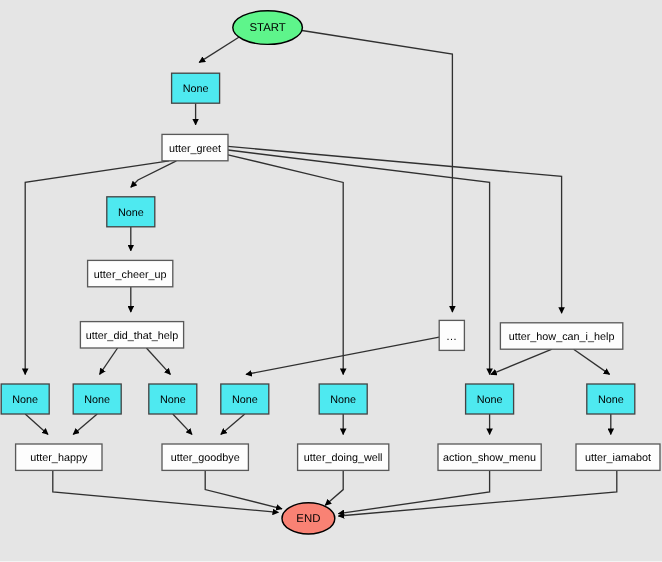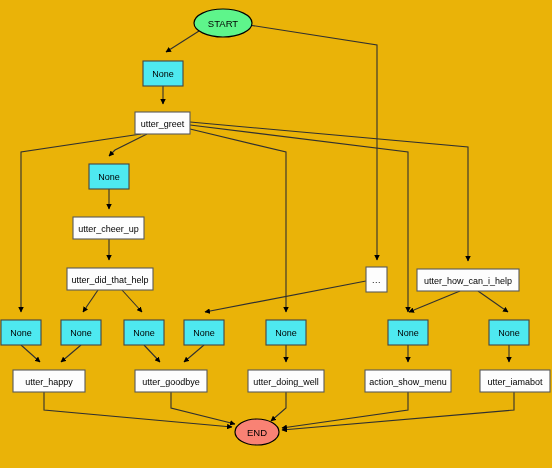--- a/index.html
+++ b/index.html
@@ -10,21 +10,21 @@
   body {
     width: 552px;
     height: 468px;
     font-family: "Liberation Sans", sans-serif;
     overflow: hidden;
   }
   #graph-root {
     position: relative;
     width: 552px;
     height: 468px;
-    background: #eab308;
+    background: #e5e5e5;
   }
   svg#flow {
     display: block;
     width: 552px;
     height: 468px;
   }
   .edge-path {
     fill: none;
     stroke: #303030;
     stroke-width: 1.1;

